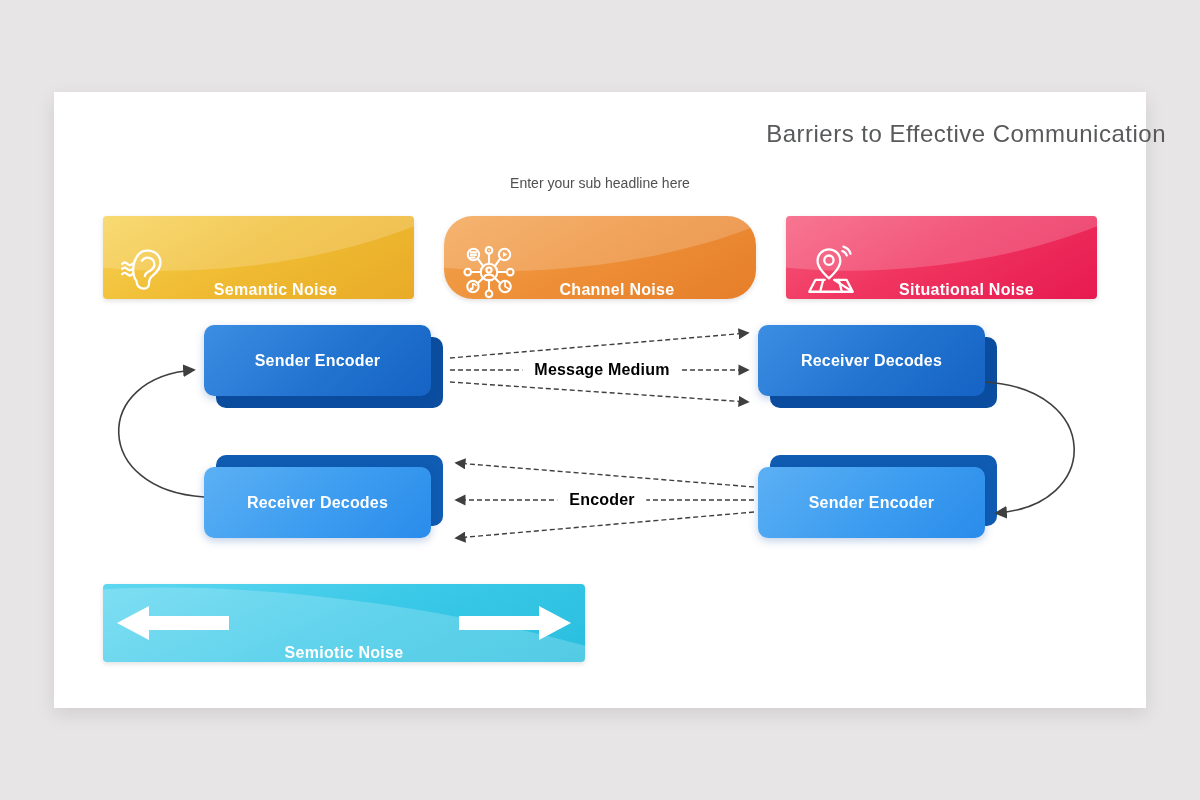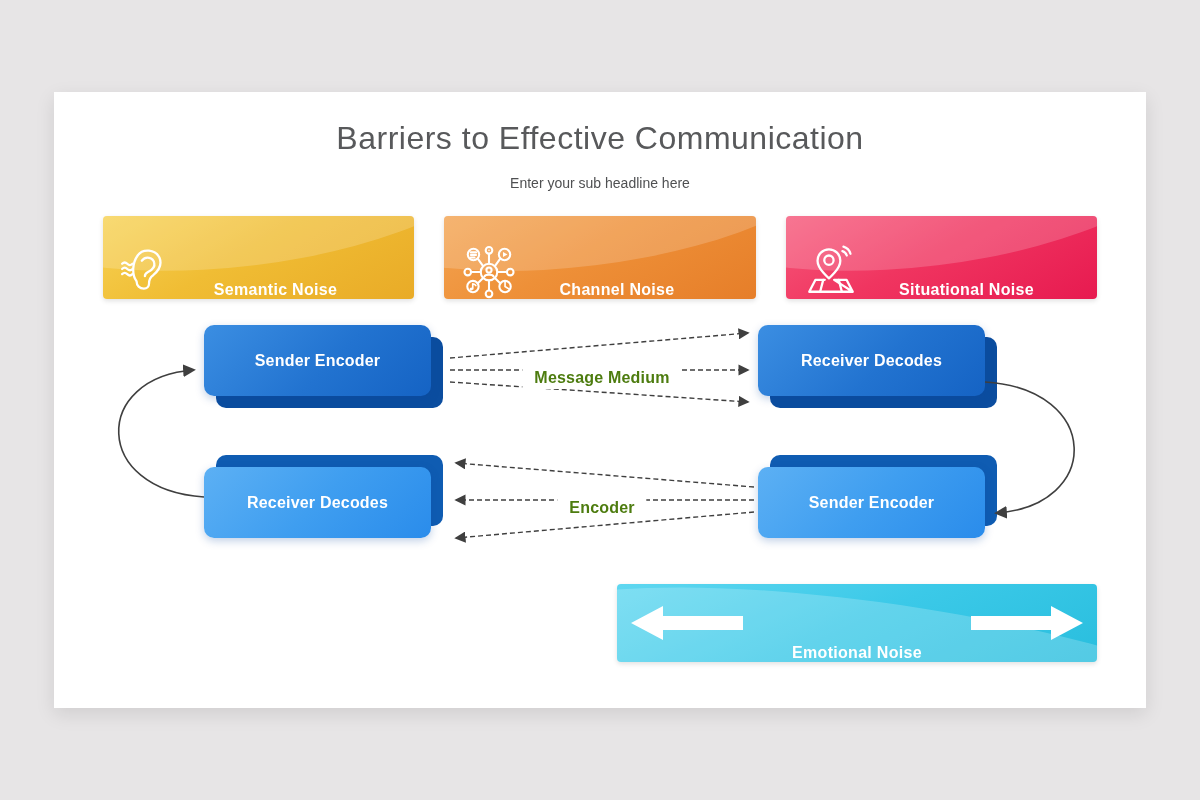--- a/index.html
+++ b/index.html
@@ -9,40 +9,40 @@
     font-family:"Liberation Sans", sans-serif;
     position:relative;overflow:hidden;
   }
   .slide{
     position:absolute;left:54px;top:92px;width:1092px;height:616px;
     background:#ffffff;
     box-shadow:0 6px 18px rgba(0,0,0,0.10);
   }
   .title{
     position:absolute;left:0;top:28px;width:100%;
-    text-align:center;font-size:32px;font-weight:500;color:#58595b;letter-spacing:0.5px;
+    text-align:right;font-size:24px;font-weight:500;color:#58595b;letter-spacing:0.5px;padding-left:20px;
   }
   .subtitle{
     position:absolute;left:0;top:83px;width:100%;
     text-align:center;font-size:14px;color:#4f5052;
   }
   
   .banner{
     position:absolute;height:83px;border-radius:4px;overflow:hidden;
     display:flex;align-items:flex-end;
     box-shadow:0 2px 5px rgba(0,0,0,0.12);
   }
   .banner::after{
     content:"";position:absolute;width:170%;height:220%;left:-40%;top:-160%;
     background:rgba(255,255,255,0.18);border-radius:50%;transform:rotate(-7deg);
     pointer-events:none;
   }
   .banner.top{top:124px;}
   .banner.semantic{left:49px;width:311px;background:linear-gradient(150deg,#f7d254 0%,#f0bd34 45%,#e9ab27 100%);}
-  .banner.channel{left:390px;width:312px;background:linear-gradient(150deg,#f3a452 0%,#ee9038 45%,#e67e29 100%);}
+  .banner.channel{left:390px;width:312px;background:linear-gradient(150deg,#f3a452 0%,#ee9038 45%,#e67e29 100%);border-radius:29px;}
   .banner.situational{left:732px;width:311px;background:linear-gradient(150deg,#f6587a 0%,#f03560 45%,#e71a50 100%);gap:16px;}
   .banner .icon{
     width:58px;height:58px;margin-left:16px;flex:0 0 auto;position:relative;z-index:2;
   }
   .banner .blabel{
     position:relative;z-index:2;flex:1;text-align:center;
     color:#ffffff;font-weight:bold;font-size:16px;letter-spacing:0.3px;
     padding-right:40px;
   }
   
@@ -74,21 +74,21 @@
   .row-bottom .front{left:0;top:0;background:linear-gradient(135deg,#5cb0f4 0%,#3f9ef0 50%,#2a8ceb 100%);}
   .fb-top-left{left:150px;top:233px;}
   .fb-top-right{left:704px;top:233px;}
   .fb-bottom-left{left:150px;top:375px;}
   .fb-bottom-right{left:704px;top:375px;}
   
   .arrow-layer{position:absolute;left:0;top:0;width:1092px;height:616px;z-index:4;pointer-events:none;}
   .flow-label{
     position:absolute;transform:translate(-50%,-50%);z-index:5;
     background:#ffffff;padding:2px 12px;
-    color:#4d7c0f;font-weight:bold;font-size:16px;letter-spacing:0.2px;margin-top:8px;
+    color:#000000;font-weight:bold;font-size:16px;letter-spacing:0.2px;
   }
   .lbl-medium{left:548px;top:278px;}
   .lbl-feedback{left:548px;top:408px;}
 </style>
 </head>
 <body>
 
 <div class="slide">
 
   <div class="title">Barriers to Effective Communication</div>
@@ -191,24 +191,24 @@
     </g>
 
     <path d="M 150 405 C 38 398 38 285 140 278" stroke="#3f3f3f" stroke-width="1.6" fill="none" marker-end="url(#ah)"></path>
 
     <path d="M 931 290 C 1048 297 1048 414 942 421" stroke="#3f3f3f" stroke-width="1.6" fill="none" marker-end="url(#ah)"></path>
   </svg>
 
   <div class="flow-label lbl-medium">Message Medium</div>
   <div class="flow-label lbl-feedback">Encoder</div>
 
-
-  <div class="banner bottom emotional">
+  <div class="banner bottom semiotic">
     <svg class="block-arrow left" width="112" height="34" viewBox="0 0 112 34">
       <polygon points="0,17 32,0 32,10 112,10 112,24 32,24 32,34" fill="#ffffff"></polygon>
     </svg>
-    <span class="blabel">Emotional Noise</span>
+    <span class="blabel">Semiotic Noise</span>
     <svg class="block-arrow right" width="112" height="34" viewBox="0 0 112 34">
       <polygon points="112,17 80,0 80,10 0,10 0,24 80,24 80,34" fill="#ffffff"></polygon>
     </svg>
   </div>
 
+
 </div>
 
 </body></html>

